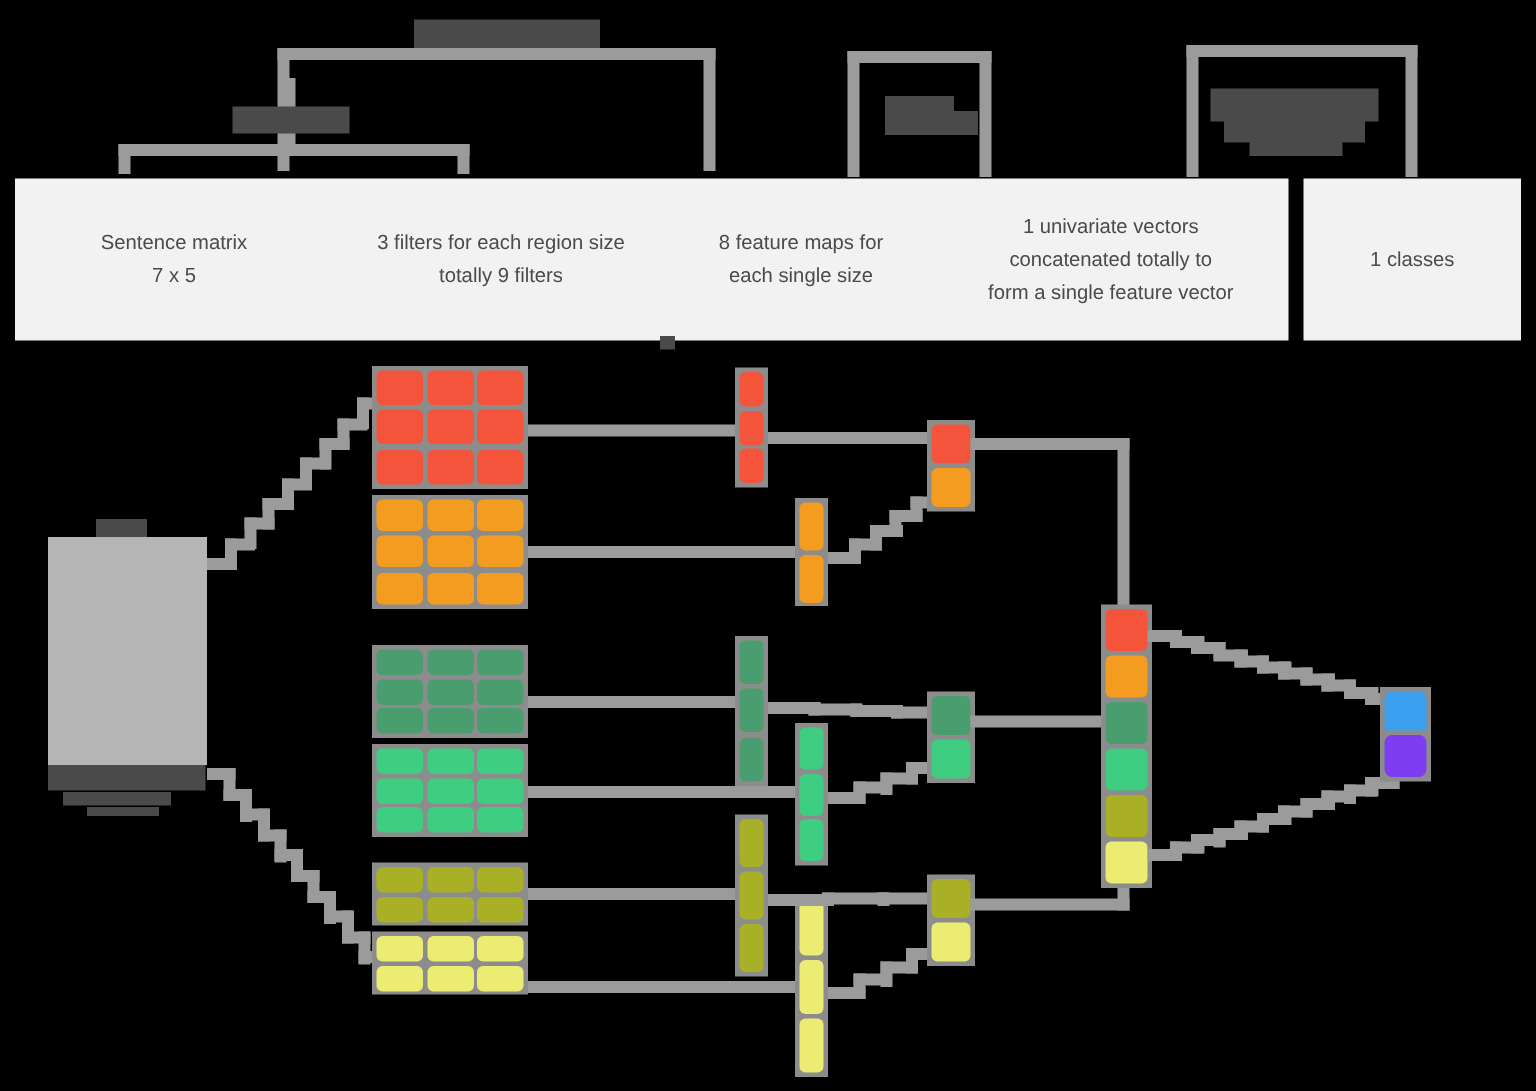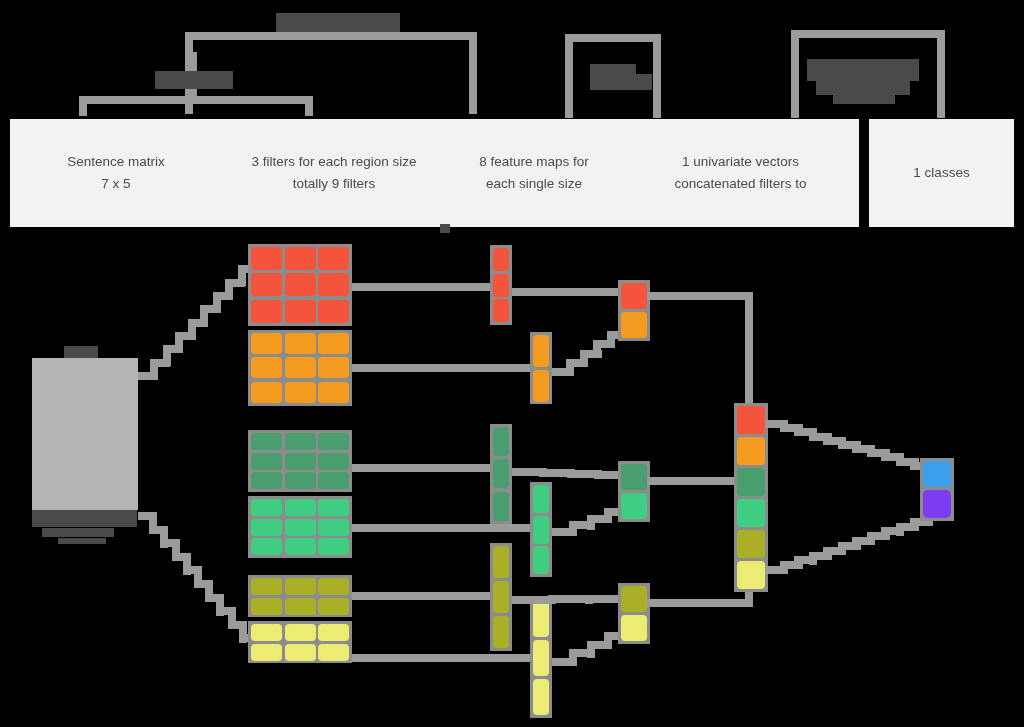--- a/index.html
+++ b/index.html
@@ -77,21 +77,22 @@
           <div>
             <span>8 feature maps for</span>
             <span>each single size</span>
           </div>
         </div>
       </div>
       <div class="abs labelbar" style="left:622px;top:119px;width:237px;height:108px;background:#f2f2f2;">
         <div class="labeltxt" style="color:#4a4a4a;">
           <div>
             <span>1 univariate vectors</span>
-            <span>concatenated filters to</span>
+            <span>concatenated totally to</span>
+            <span>form a single feature vector</span>
           </div>
         </div>
       </div>
       <div class="abs labelbar" style="left:869px;top:119px;width:145px;height:108px;background:#f2f2f2;">
         <div class="labeltxt" style="color:#4a4a4a;">
           <div>
             <span>1 classes</span>
           </div>
         </div>
       </div>

